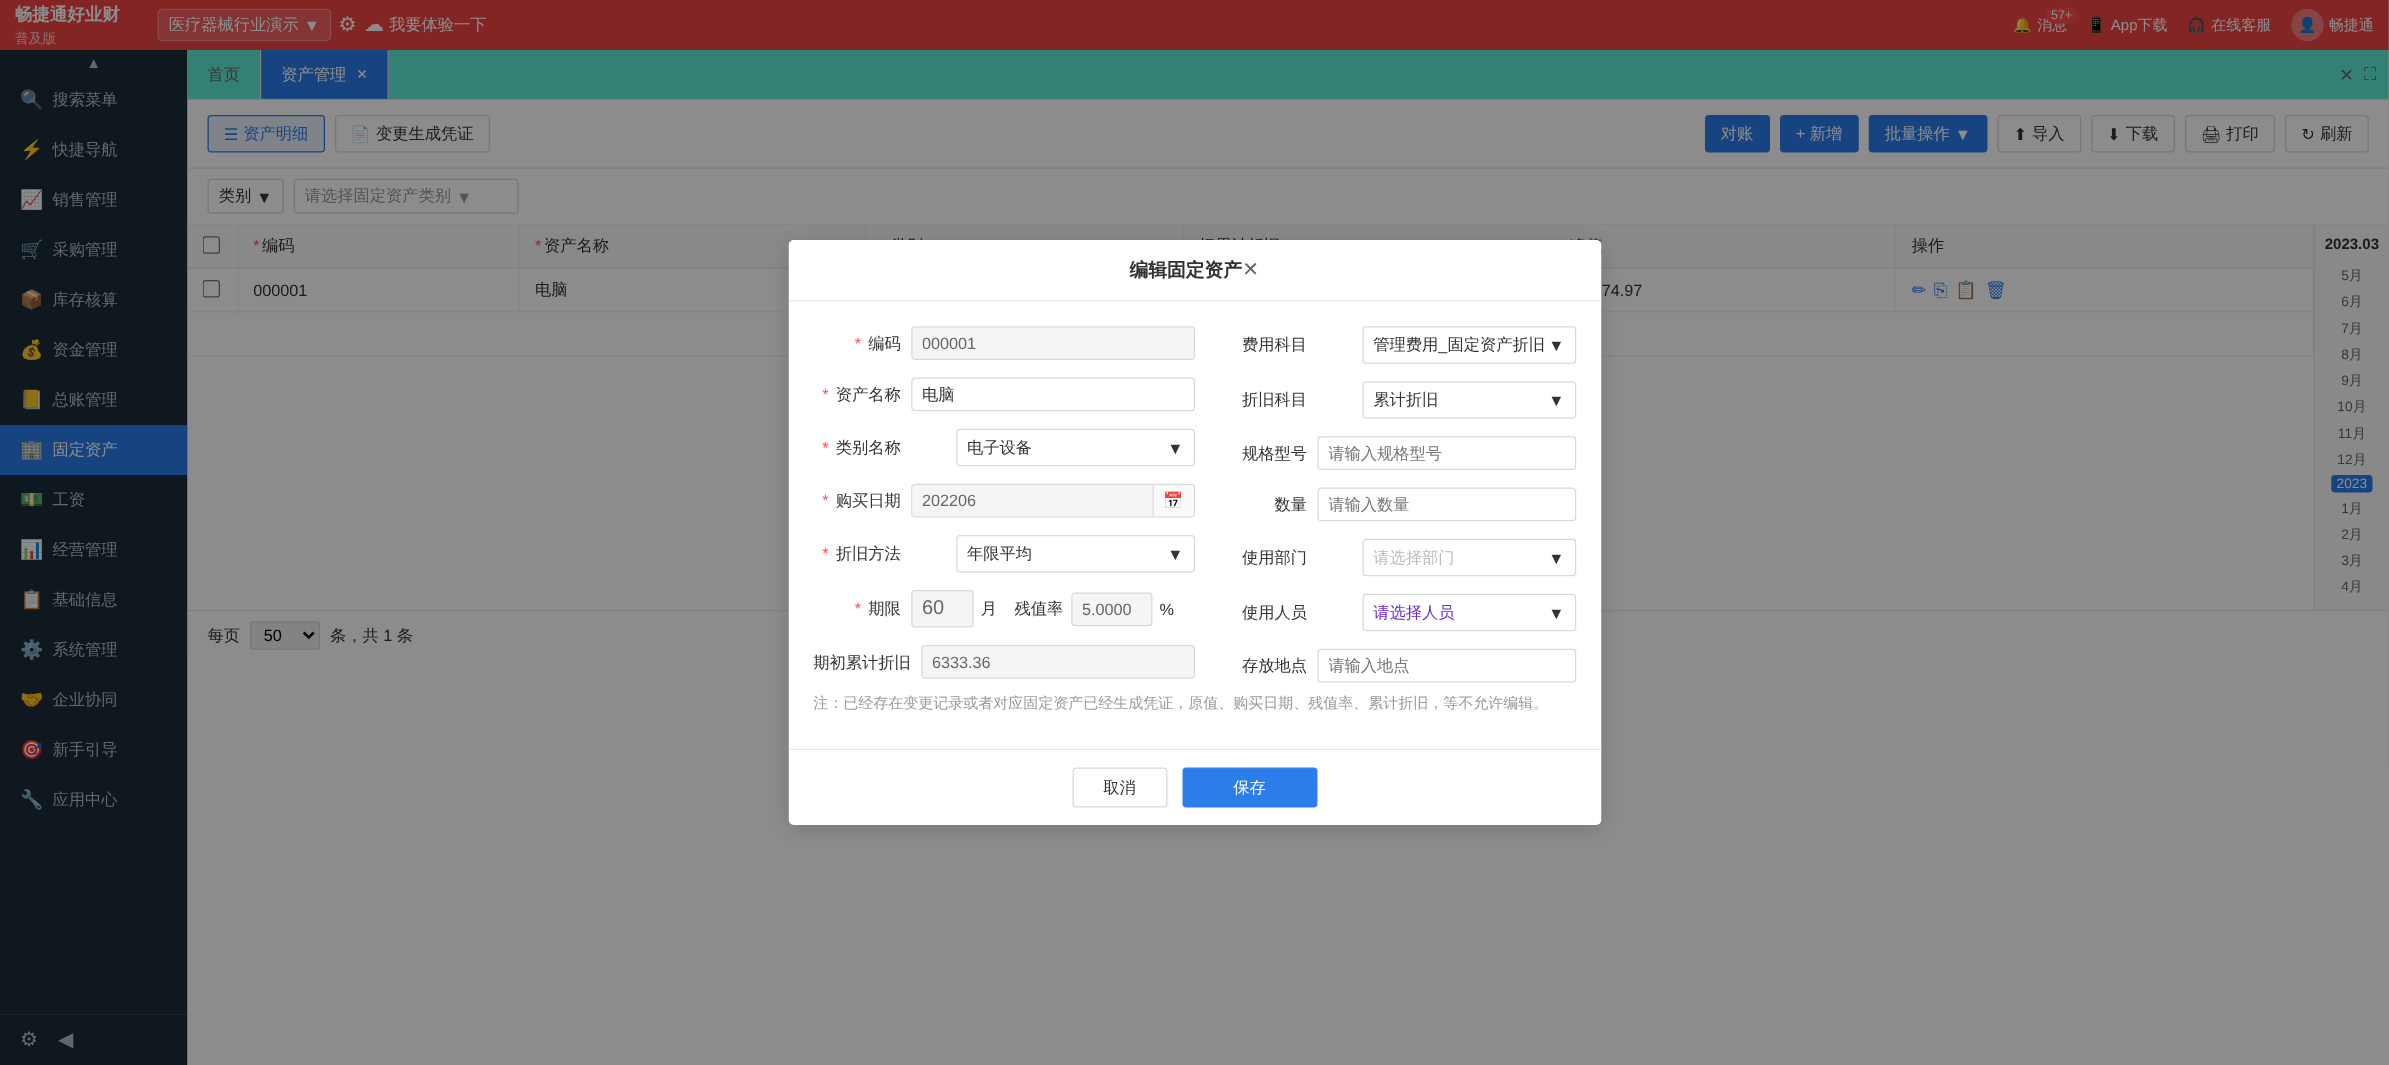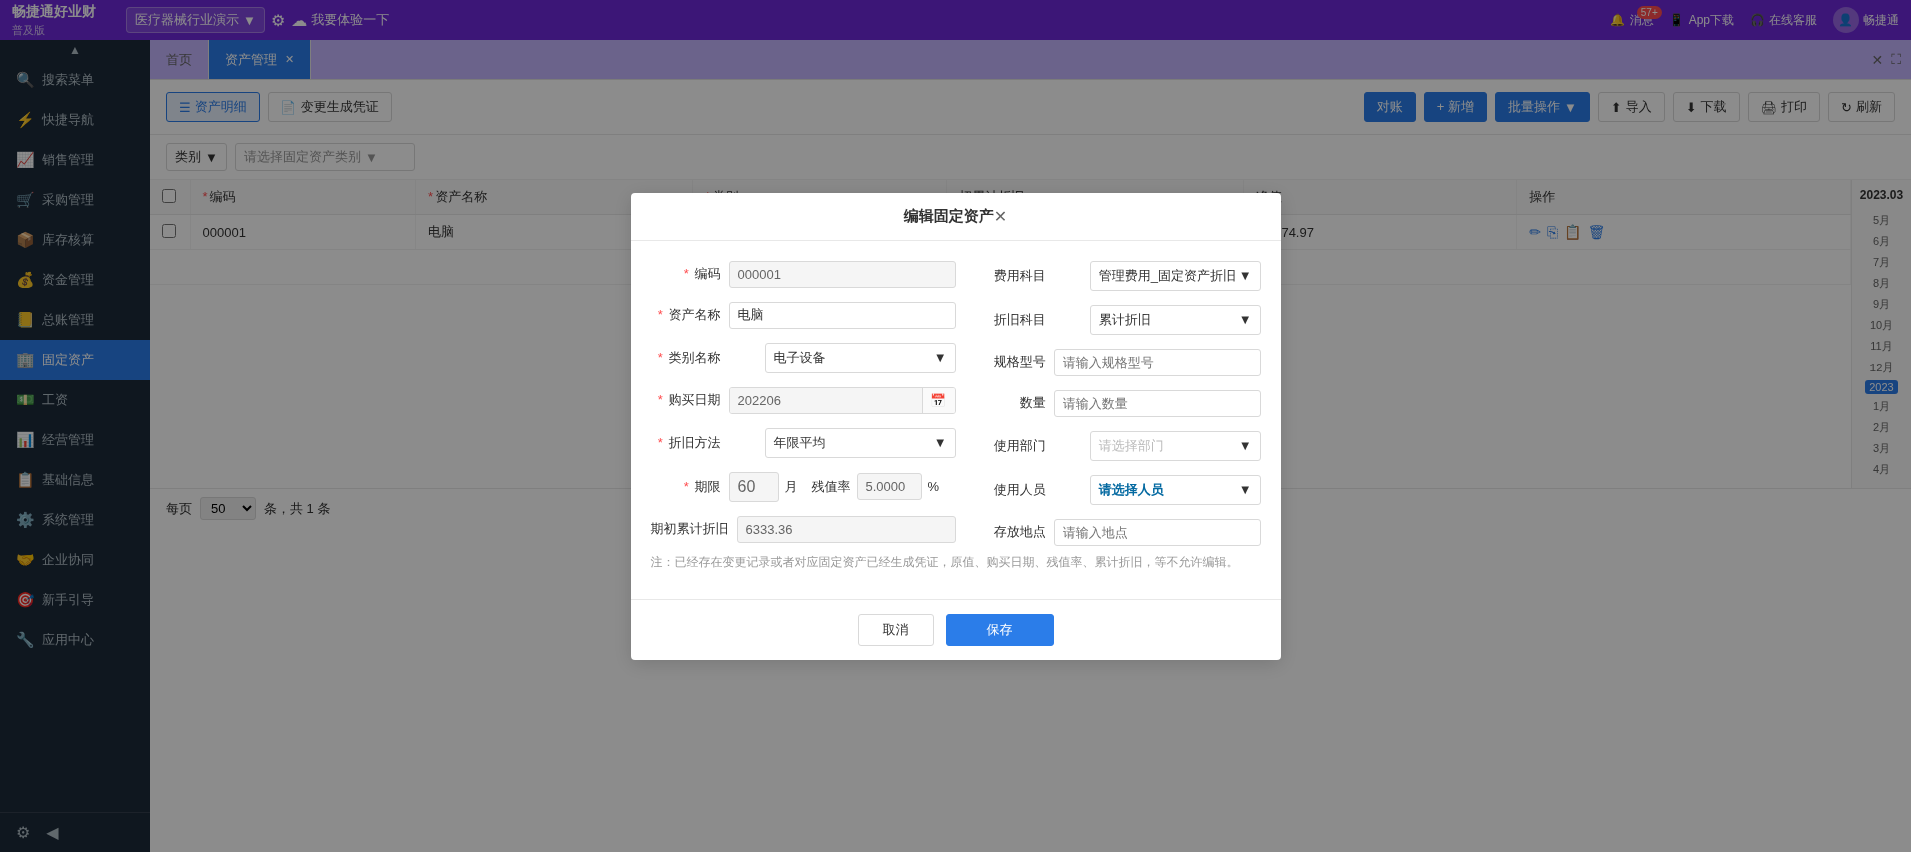--- a/index.html
+++ b/index.html
@@ -1,20 +1,20 @@
 <!DOCTYPE html>
 <html><head>
   <meta charset="utf-8">
   <style>
     * { box-sizing: border-box; margin: 0; padding: 0; }
     body { font-family: "Microsoft YaHei", "PingFang SC", sans-serif; font-size: 13px; background: #f0f2f5; color: #333; overflow: hidden; }
     
     
     .app-container { display: flex; flex-direction: column; height: 852px; width: 1911px; }
-    .top-bar { height: 40px; background: #6d28d9; display: flex; align-items: center; padding: 0 12px; gap: 10px; flex-shrink: 0; }
+    .top-bar { height: 40px; background: #ef4444; display: flex; align-items: center; padding: 0 12px; gap: 10px; flex-shrink: 0; }
     .top-bar-title { color: white; font-size: 14px; font-weight: bold; }
     .top-bar-edition { color: rgba(255,255,255,0.7); font-size: 11px; margin-top: 2px; }
     .top-bar-left { display: flex; flex-direction: column; }
     .top-bar-center { display: flex; align-items: center; gap: 6px; margin-left: 20px; }
     .company-selector { background: rgba(255,255,255,0.15); border: 1px solid rgba(255,255,255,0.3); border-radius: 4px; color: white; padding: 3px 8px; font-size: 13px; display: flex; align-items: center; gap: 4px; cursor: pointer; }
     .gear-btn { color: white; cursor: pointer; font-size: 16px; }
     .experience-btn { display: flex; align-items: center; gap: 4px; color: white; font-size: 13px; cursor: pointer; }
     .cloud-icon { font-size: 16px; }
     .top-bar-right { margin-left: auto; display: flex; align-items: center; gap: 16px; }
     .top-bar-right-item { display: flex; align-items: center; gap: 4px; color: white; font-size: 12px; cursor: pointer; position: relative; }
@@ -28,21 +28,21 @@
     .sidebar-menu { flex: 1; overflow-y: auto; }
     .sidebar-item { display: flex; align-items: center; gap: 8px; padding: 11px 16px; color: #b0bec5; cursor: pointer; font-size: 13px; }
     .sidebar-item.active { background: #2b7de9; color: white; }
     .sidebar-item .icon { font-size: 15px; width: 18px; text-align: center; }
     .sidebar-bottom { padding: 10px 16px; display: flex; align-items: center; gap: 16px; border-top: 1px solid rgba(255,255,255,0.1); }
     .sidebar-bottom-item { color: #b0bec5; font-size: 16px; cursor: pointer; }
     .scroll-arrow { color: #b0bec5; font-size: 12px; cursor: pointer; display: flex; justify-content: center; width: 150px; padding: 3px 0; }
 
     
     .content-area { flex: 1; display: flex; flex-direction: column; overflow: hidden; background: #f0f2f5; }
-    .tab-bar { height: 40px; background: #c4b5fd; display: flex; align-items: stretch; border-bottom: 1px solid #e0e0e0; flex-shrink: 0; }
+    .tab-bar { height: 40px; background: #5eead4; display: flex; align-items: stretch; border-bottom: 1px solid #e0e0e0; flex-shrink: 0; }
     .tab-item { padding: 0 16px; display: flex; align-items: center; gap: 6px; cursor: pointer; font-size: 13px; color: #666; border-right: 1px solid #e8e8e8; }
     .tab-item.active { background: #2b7de9; color: white; }
     .tab-close { font-size: 11px; margin-left: 2px; cursor: pointer; }
     .tab-controls { margin-left: auto; display: flex; align-items: center; padding: 0 10px; gap: 8px; }
     .tab-ctrl-btn { font-size: 14px; cursor: pointer; color: #666; }
 
     .page-content { flex: 1; background: white; margin: 0; overflow: auto; position: relative; }
     
     
     .page-toolbar { padding: 12px 16px; display: flex; align-items: center; gap: 8px; border-bottom: 1px solid #e8e8e8; }
@@ -334,21 +334,21 @@
           <div class="year-column" style="width: 60px; padding: 8px 4px; flex-shrink: 0;">
             <div style="text-align: center; font-size: 12px; font-weight: bold; color: #333; margin-bottom: 8px;">2023.03</div>
             <div id="month-list">
                 <div style="text-align: center; font-size: 11px; padding: 3px 0px; cursor: pointer; color: rgb(102, 102, 102);">5月</div>
                 <div style="text-align: center; font-size: 11px; padding: 3px 0px; cursor: pointer; color: rgb(102, 102, 102);">6月</div>
                 <div style="text-align: center; font-size: 11px; padding: 3px 0px; cursor: pointer; color: rgb(102, 102, 102);">7月</div>
                 <div style="text-align: center; font-size: 11px; padding: 3px 0px; cursor: pointer; color: rgb(102, 102, 102);">8月</div>
                 <div style="text-align: center; font-size: 11px; padding: 3px 0px; cursor: pointer; color: rgb(102, 102, 102);">9月</div>
                 <div style="text-align: center; font-size: 11px; padding: 3px 0px; cursor: pointer; color: rgb(102, 102, 102);">10月</div>
                 <div style="text-align: center; font-size: 11px; padding: 3px 0px; cursor: pointer; color: rgb(102, 102, 102);">11月</div>
-                <div style="text-align: center; font-size: 11px; padding: 3px 0px; cursor: pointer; color: rgb(102, 102, 102); font-family: Liberation Mono, monospace;">12月</div>
+                <div style="text-align: center; font-size: 11px; padding: 3px 0px; cursor: pointer; color: rgb(102, 102, 102);">12月</div>
                 <div style="text-align: center; font-size: 11px; padding: 3px 0px; cursor: pointer; color: rgb(102, 102, 102);"><span style="background:#2b7de9;color:white;border-radius:3px;padding:1px 4px;font-size:11px;">2023</span></div>
                 <div style="text-align: center; font-size: 11px; padding: 3px 0px; cursor: pointer; color: rgb(102, 102, 102);">1月</div>
                 <div style="text-align: center; font-size: 11px; padding: 3px 0px; cursor: pointer; color: rgb(102, 102, 102);">2月</div>
                 <div style="text-align: center; font-size: 11px; padding: 3px 0px; cursor: pointer; color: rgb(102, 102, 102);">3月</div>
                 <div style="text-align: center; font-size: 11px; padding: 3px 0px; cursor: pointer; color: rgb(102, 102, 102);">4月</div>
               </div>
           </div>
         </div>
 
         <div class="bottom-bar">
@@ -480,21 +480,21 @@
             <span class="form-label">使用部门</span>
             <div class="form-select-row">
               <span style="color:#bbb;">请选择部门</span>
               <span>▼</span>
             </div>
           </div>
 
           <div class="form-row">
             <span class="form-label">使用人员</span>
             <div class="form-select-row">
-              <span style="color:#0369a1;font-weight:bold;">请选择人员</span>
+              <span style="color:#6d28d9;">请选择人员</span>
               <span>▼</span>
             </div>
           </div>
 
           <div class="form-row">
             <span class="form-label">存放地点</span>
             <input type="text" class="form-input" placeholder="请输入地点" style="">
           </div>
         </div>
       </div>

